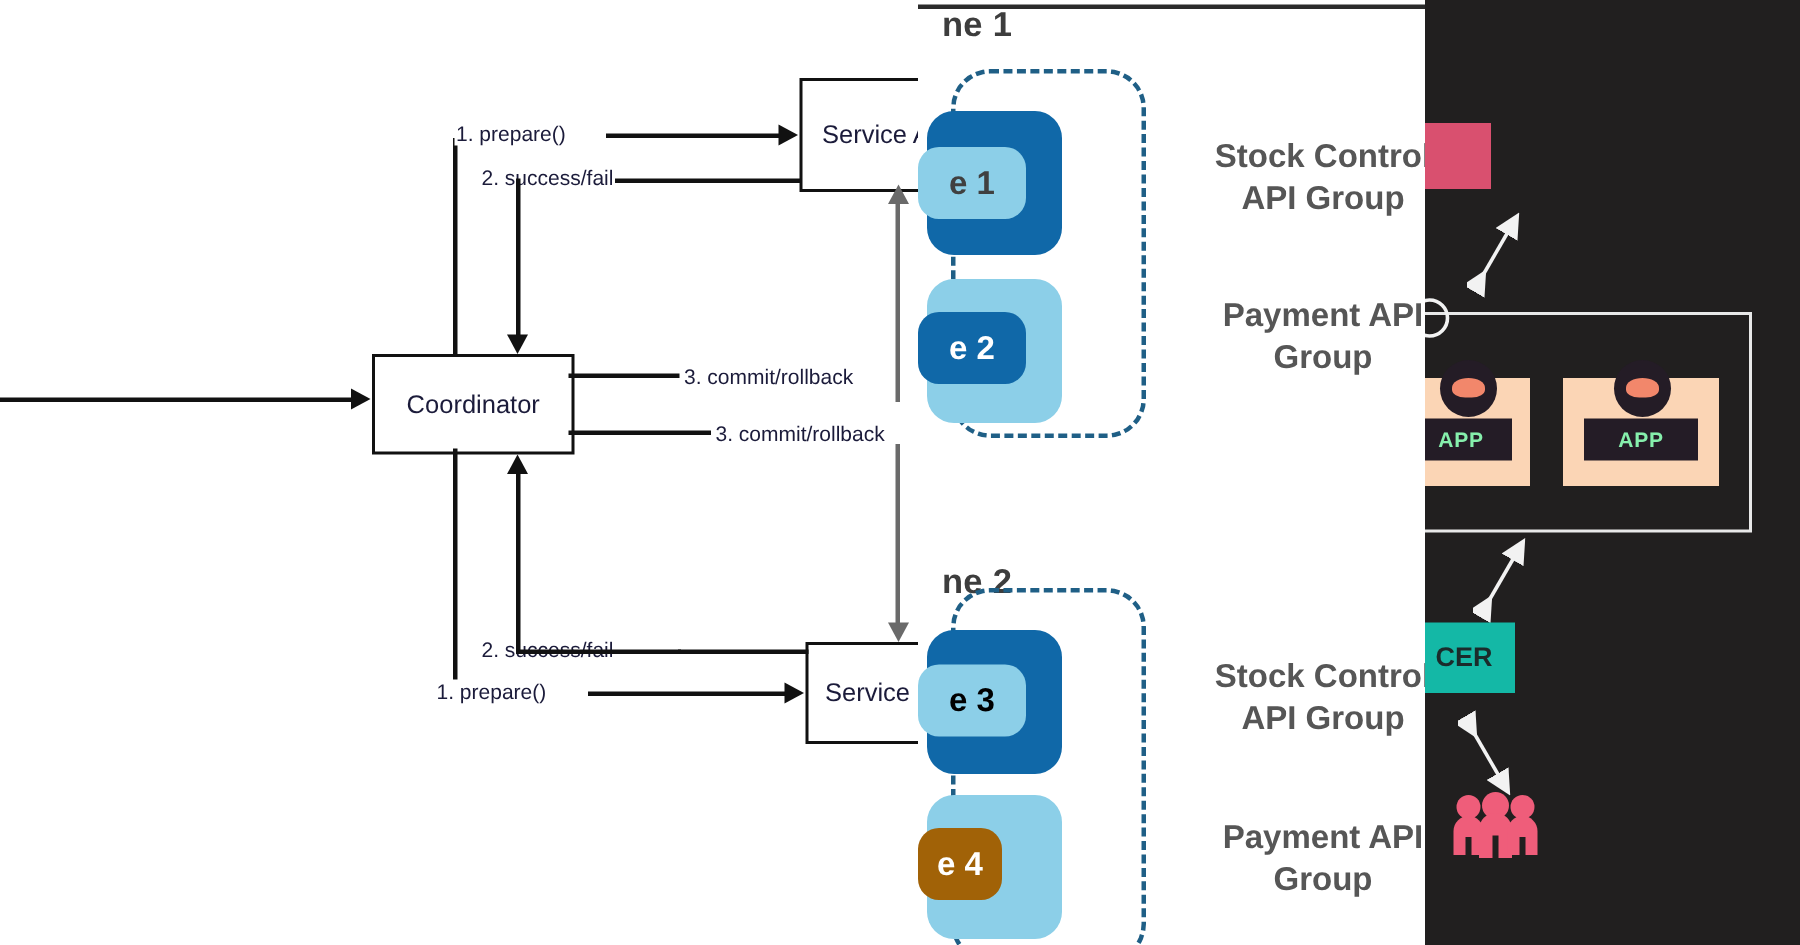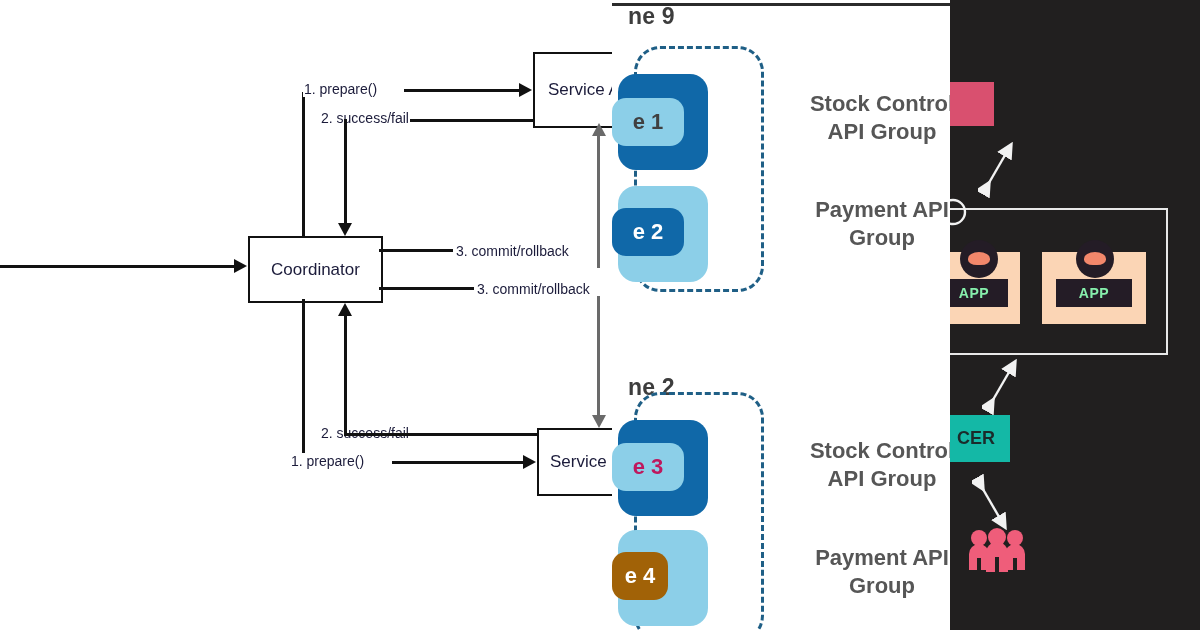--- a/index.html
+++ b/index.html
@@ -133,21 +133,21 @@
     <div class="ln lnh" style="left:452px;top:433px;width:87px;"></div>
     <div class="msglabel" style="left:320px;top:425px;">2. success/fail</div>
     <div class="ln lnv" style="left:344px;top:312px;height:122px;"></div>
     <div class="ln lnh" style="left:344px;top:433px;width:110px;"></div>
     <div class="arrowU" style="left:338px;top:303px;"></div>
   </div>
 
   <div id="panelB">
 
     <div class="zonerule" style="left:0px;top:3px;width:338px;"></div>
-    <div class="zonetitle" style="left:16px;top:3px;">ne 9</div>
+    <div class="zonetitle" style="left:16px;top:3px;">ne 1</div>
 
     <div class="dashgroup" style="left:22px;top:46px;width:124px;height:240px;"></div>
 
     <div class="nodeouter" style="left:6px;top:74px;width:90px;height:96px;background:#1068a8;"></div>
     <div class="nodeinner" style="left:0px;top:98px;width:72px;height:48px;background:#8ccfe8;">
       <span style="color:#404040;">e 1</span>
     </div>
 
     <div class="nodeouter" style="left:6px;top:186px;width:90px;height:96px;background:#8ccfe8;"></div>
     <div class="nodeinner" style="left:0px;top:208px;width:72px;height:48px;background:#1068a8;">
@@ -162,21 +162,21 @@
       <div>Payment API</div>
       <div>Group</div>
     </div>
 
     <div class="zonetitle" style="left:16px;top:350px;margin-top:24px;">ne 2</div>
 
     <div class="dashgroup" style="left:22px;top:392px;width:124px;height:244px;"></div>
 
     <div class="nodeouter" style="left:6px;top:420px;width:90px;height:96px;background:#1068a8;"></div>
     <div class="nodeinner" style="left:0px;top:443px;width:72px;height:48px;background:#8ccfe8;">
-      <span style="color:#be185d;">e 3</span>
+      <span style="color:#000000;">e 3</span>
     </div>
 
     <div class="nodeouter" style="left:6px;top:530px;width:90px;height:96px;background:#8ccfe8;"></div>
     <div class="nodeinner" style="left:0px;top:552px;width:56px;height:48px;background:#a16207;">
       <span style="color:#ffffff;">e 4</span>
     </div>
 
     <div class="grouptext" style="left:155px;top:437px;">
       <div>Stock Control</div>
       <div>API Group</div>

